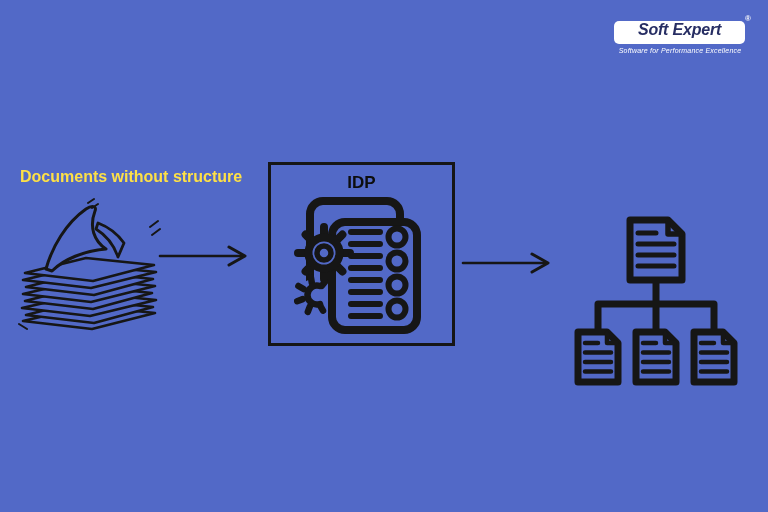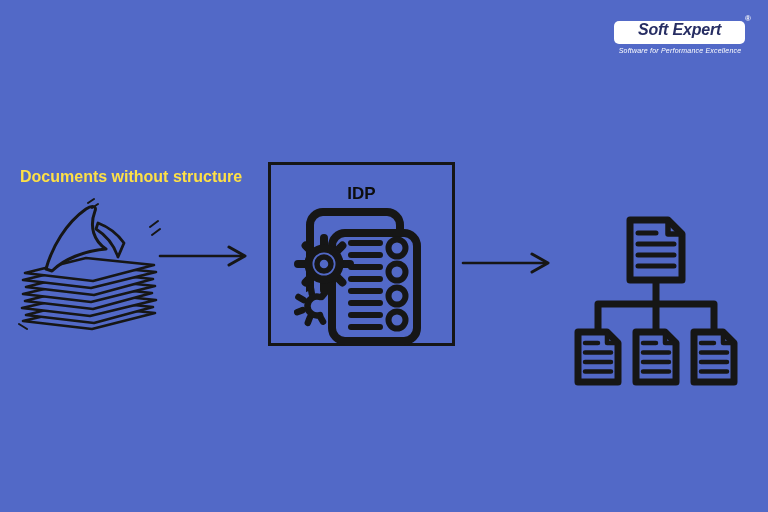--- a/index.html
+++ b/index.html
@@ -41,21 +41,21 @@
   }
   .label-source{left:20px; top:168px;}
   .label-result{left:572px; top:184px; width:168px; text-align:center;}
 
   
   .idp-box{
     position:absolute; left:268px; top:162px; width:187px; height:184px;
     border:3px solid var(--line); box-sizing:border-box;
   }
   .idp-label{
-    margin-top:19px; text-align:center; color:#0d0d0d; font-weight:700; font-size:17px;
+    margin-top:8px; text-align:center; color:#0d0d0d; font-weight:700; font-size:17px;
   }
   .idp-icon{display:block; margin:2px auto 0;}
 
   
   .s{stroke:var(--line); stroke-linecap:round; stroke-linejoin:round; fill:none;}
   .sf{stroke:var(--line); stroke-linecap:round; stroke-linejoin:round; fill:var(--bg);}
   .mask{fill:var(--bg); stroke:none;}
 </style>
 </head>
 <body>

